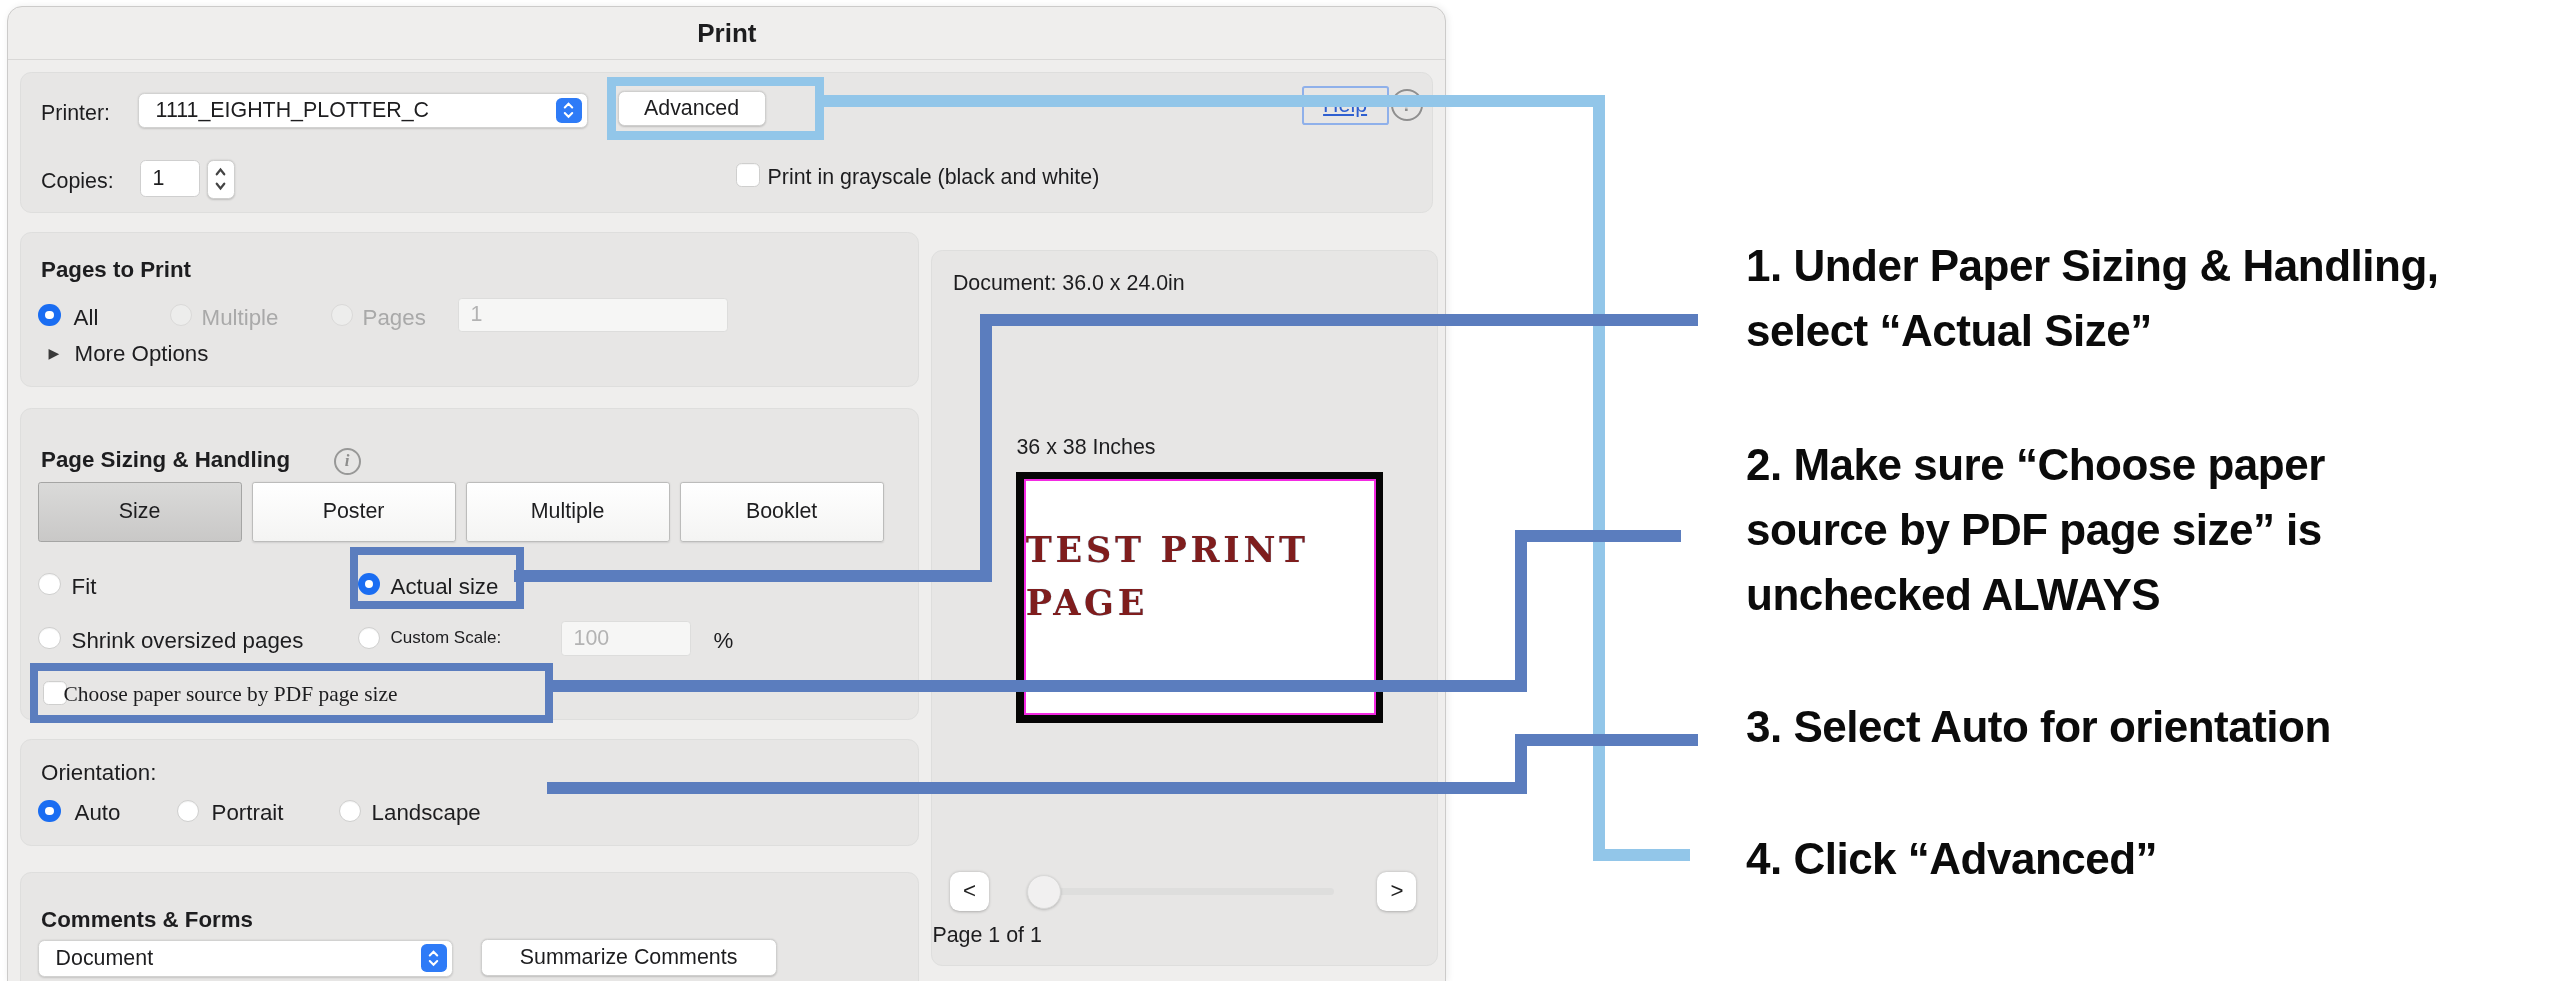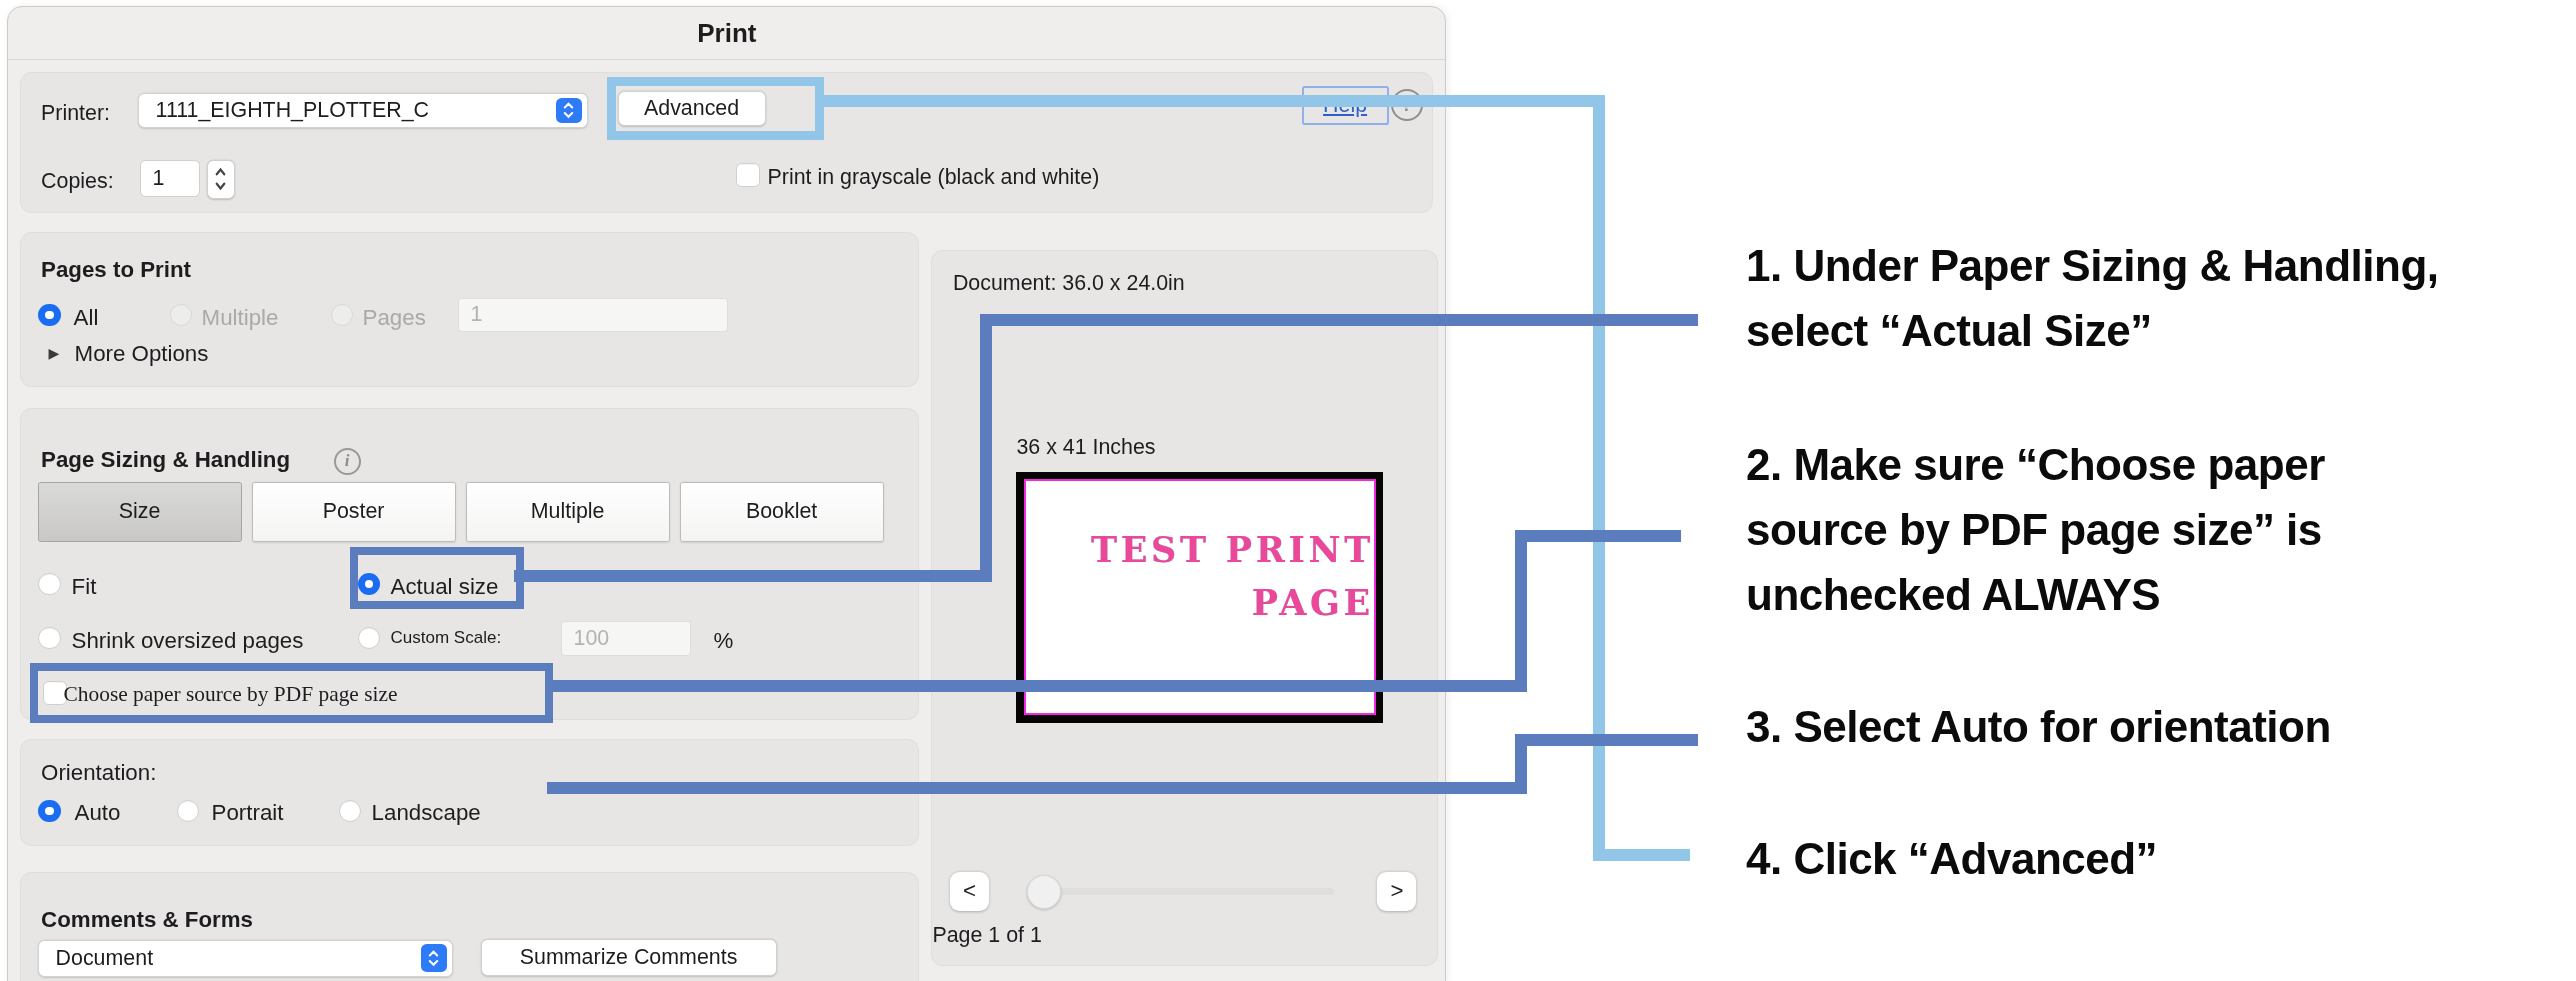--- a/index.html
+++ b/index.html
@@ -39,22 +39,22 @@
       border-radius:5.6px;box-sizing:border-box;box-shadow:inset 0 0.9px 0.9px rgba(0,0,0,.04);}
   .disc{font-size:14px;color:#3a3a3a;position:absolute;}
   .circ-icon{position:absolute;border-radius:50%;box-sizing:border-box;display:flex;
              align-items:center;justify-content:center;}
   .help-box{position:absolute;border:2.8px solid #8fb0ea;border-radius:2.8px;box-sizing:border-box;
             display:flex;align-items:center;justify-content:center;}
   .help-link{color:#2e5fd0;text-decoration:underline;font-size:21.4px;}
   
   .page-frame{position:absolute;background:#050505;padding:7.4px;box-sizing:border-box;}
   .page-inner{width:100%;height:100%;background:#ffffff;border:2.8px solid #f32ae2;box-sizing:border-box;position:relative;}
-  .page-text{position:absolute;left:0;right:0;text-align:right;font-family:"DejaVu Serif",serif;
-             font-weight:bold;font-size:35px;letter-spacing:3.7px;color:#ec4899;text-shadow:0 0 0.9px #84c6e6;}
+  .page-text{position:absolute;left:0;right:0;text-align:left;font-family:"DejaVu Serif",serif;
+             font-weight:bold;font-size:35px;letter-spacing:3.7px;color:#7f1d1d;text-shadow:0 0 0.9px #84c6e6;}
   .navbtn{position:absolute;width:39px;height:39px;background:#ffffff;border-radius:9.3px;
           box-shadow:0 0.9px 2.8px rgba(0,0,0,.25);display:flex;align-items:center;justify-content:center;
           font-size:22.3px;color:#222;}
   .slider-track{position:absolute;height:7.4px;background:#dededd;border-radius:3.7px;}
   .slider-thumb{position:absolute;width:34px;height:34px;border-radius:50%;background:#f1f0f0;
                 border:0.9px solid #d9d9d8;box-shadow:0 0.9px 2.8px rgba(0,0,0,.2);box-sizing:border-box;}
   
   .conn{position:absolute;}
   .conn.dark{background:#5b7dbe;}
   .conn.light{background:#92c6e9;}
@@ -189,21 +189,21 @@
             </svg>
         </span>
       </div>
       <div class="pushbtn" style="left:460px;top:66px;width:296px;height:37px;">
         <span>Summarize Comments</span>
       </div>
     </div>
 
     <div class="card" style="left:923px;top:243px;width:507px;height:716px;">
       <div class="lbl" style="left:20.5px;top:20.5px;">Document: 36.0 x 24.0in</div>
-      <div class="lbl" style="left:84px;top:184px;">36 x 41 Inches</div>
+      <div class="lbl" style="left:84px;top:184px;">36 x 38 Inches</div>
       <div class="page-frame" style="left:84px;top:221px;width:367px;height:251px;">
         <div class="page-inner">
           <div class="page-text" style="top:48px;">TEST PRINT</div>
           <div class="page-text" style="top:101px;">PAGE</div>
         </div>
       </div>
       <div class="navbtn" style="left:17.7px;top:621px;">
         <span>&lt;</span>
       </div>
       <div class="slider-track" style="left:95px;top:637px;width:307px;"></div>

